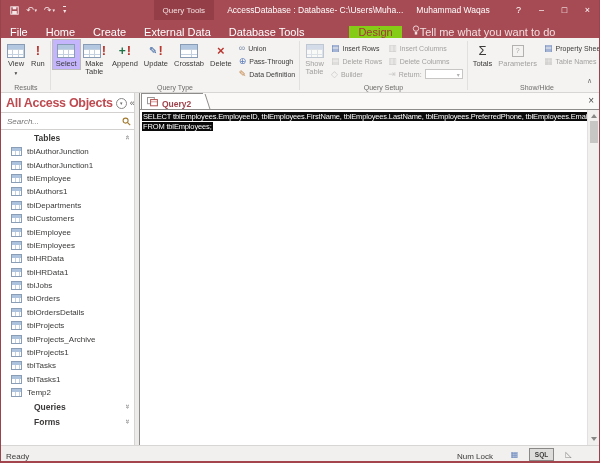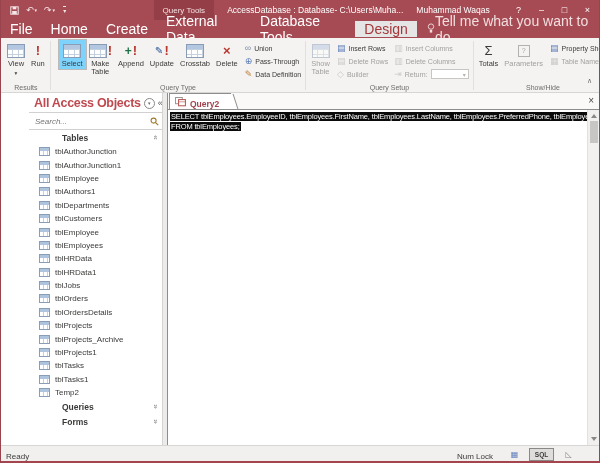--- a/index.html
+++ b/index.html
@@ -13,33 +13,33 @@
   .qat .qic{display:flex;align-items:center;font-size:9px;color:#F4E6E7;line-height:1;}
   .qat .mini{font-size:5px;margin-left:1px;}
   .tspacer1{flex:5;} .tspacer2{flex:1.1;}
   .ctx-tab{background:#943E47;height:100%;display:flex;align-items:center;padding:0 9px;font-size:8px;color:#F3DFE0;}
   .wtitle{margin:0 13px;white-space:nowrap;}
   .wuser{white-space:nowrap;}
   .win{display:flex;height:100%;}
   .win span{width:23px;display:flex;align-items:center;justify-content:center;font-size:9px;}
 
   
-  .tabrow{height:18px;background:#A64B54;display:flex;align-items:center;color:#fff;font-size:14px;flex:0 0 auto;}
+  .tabrow{height:18px;background:#A64B54;display:flex;align-items:flex-end;color:#fff;font-size:11px;flex:0 0 auto;}
   .rtab{display:flex;align-items:center;padding:0 9px;}
-  .rtab.active{background:#e5e5e5;color:#A4373A;}
+  .rtab.active{background:#84cc16;color:#A4373A;margin-left:36px;}
   .tellme{display:flex;align-items:center;padding:0 10px;color:#F2DEDF;}
 
   
   .ribbon{height:55px;background:#F4F3F1;border-bottom:1px solid #D8D6D4;display:flex;position:relative;flex:0 0 auto;padding:1px 1px 0 1px;box-sizing:border-box;overflow:hidden;}
   .rgroup{position:relative;display:flex;align-items:flex-start;padding:1px 2px 11px 2px;}
   .glabel{position:absolute;bottom:1px;left:0;right:0;text-align:center;font-size:7px;color:#6E6C6A;white-space:nowrap;}
   .gsep{width:1px;background:#E2E0DE;margin:2px 0;flex:0 0 auto;}
   .bigbtn{display:flex;flex-direction:column;align-items:center;padding:1px 3px;font-size:7.5px;color:#3B3A39;line-height:8px;text-align:center;}
   .bigbtn .ic{height:19px;display:flex;align-items:center;justify-content:center;gap:1px;}
-  .bigbtn.pressed{background:#7dd3fc;outline:1px solid #BDBBB9;margin-left:6px;}
+  .bigbtn.pressed{background:#c4b5fd;outline:1px solid #BDBBB9;}
   .lbl2{max-width:26px;}
   .smallcol{display:flex;flex-direction:column;gap:1px;padding:2px 2px 0 4px;}
   .smallbtn{display:flex;align-items:center;gap:3px;font-size:7px;color:#3B3A39;height:12px;white-space:nowrap;}
   .dis{color:#A3A19F;}
   .dis .glyph,.dis .tbl-ic{opacity:.5;}
   .glyph{font-size:9px;line-height:1;}
   .tbl-ic{width:18px;height:14px;border:1px solid #899CB5;box-sizing:border-box;flex:0 0 auto;
     background:linear-gradient(#B3C7E0 0 4px,rgba(0,0,0,0) 4px),
       repeating-linear-gradient(90deg,rgba(0,0,0,0) 0 4.5px,#C3D0DF 4.5px 5.5px),
       repeating-linear-gradient(rgba(0,0,0,0) 0 4px,#C3D0DF 4px 5px),#fff;}
@@ -51,21 +51,21 @@
   .inf{color:#7A8CA8;}
   .globe{color:#5C7CBA;}
   .ddef{color:#C07B3A;}
   .caret{font-size:5.5px;color:#444;margin-top:1px;}
   .combo{width:38px;height:10px;border:1px solid #C8C6C4;background:#fff;display:flex;align-items:center;justify-content:flex-end;padding-right:2px;font-size:6px;color:#B5B3B1;box-sizing:border-box;}
   .param-ic{width:10px;height:10px;border:1px solid #B3B1AF;color:#A8A6A4;font-size:7px;display:flex;align-items:center;justify-content:center;flex:0 0 auto;}
   .ribbon-collapse{position:absolute;right:7px;bottom:7px;font-size:7px;color:#6E6C6A;}
 
   
   .main{flex:1;display:flex;min-height:0;background:#fff;}
-  .sidebar{width:133px;flex:0 0 auto;display:flex;flex-direction:column;background:#fff;overflow:hidden;padding-left:28px;}
+  .sidebar{width:133px;flex:0 0 auto;display:flex;flex-direction:column;background:#fff;overflow:hidden;}
   .sb-head{display:flex;align-items:center;padding:3px 4px 2px 5px;gap:3px;}
   .sb-title{color:#BE4A50;font-size:12.5px;font-weight:bold;letter-spacing:-.3px;flex:1;white-space:nowrap;}
   .sb-dd{width:9px;height:9px;border:1px solid #8A8886;border-radius:50%;display:flex;align-items:center;justify-content:center;font-size:5px;color:#6b6b6b;flex:0 0 auto;}
   .sb-col{font-size:9px;color:#5A5856;flex:0 0 auto;}
   .sb-search{display:flex;align-items:center;border-top:1px solid #D3D1CF;border-bottom:1px solid #D3D1CF;height:16px;padding:0 3px 0 4px;}
   .sb-search input{flex:1;border:0;outline:0;font-style:italic;font-size:8px;color:#5A5856;background:transparent;font-family:inherit;min-width:0;}
   .sb-ghead{display:flex;align-items:center;padding:2.5px 5px;font-size:8.5px;font-weight:bold;color:#3B3A39;margin-left:28px;}
   .sb-ghead .gh-lbl{flex:1;}
   .chev-up,.chev-dn{display:inline-block;font-size:8px;color:#6b6b6b;font-weight:normal;}
   .chev-up{transform:rotate(90deg);}

